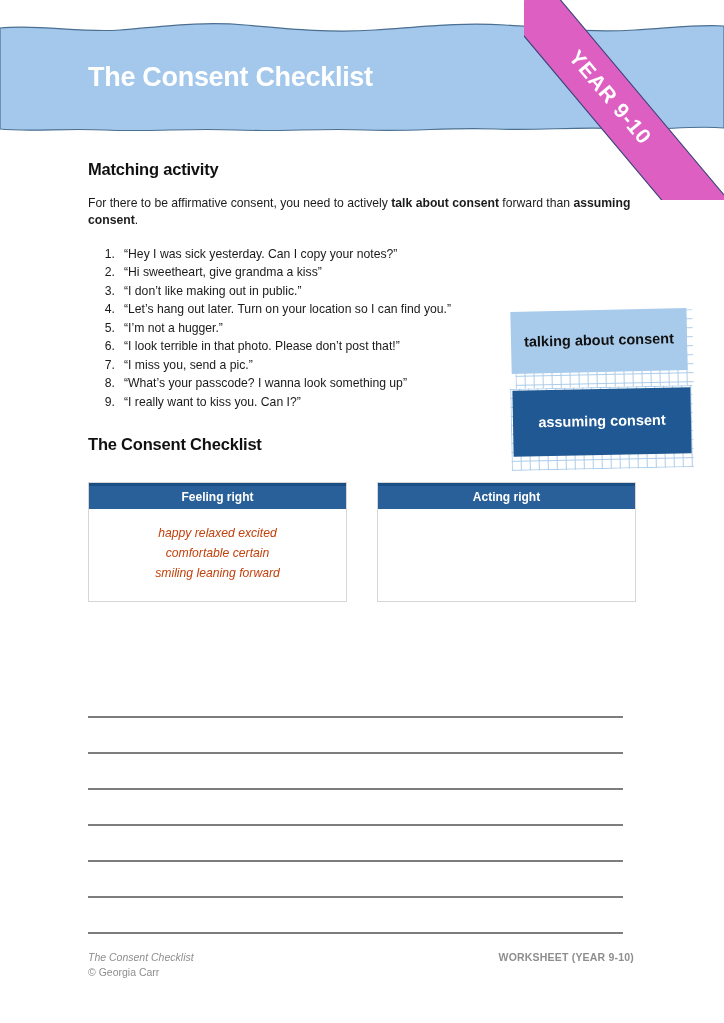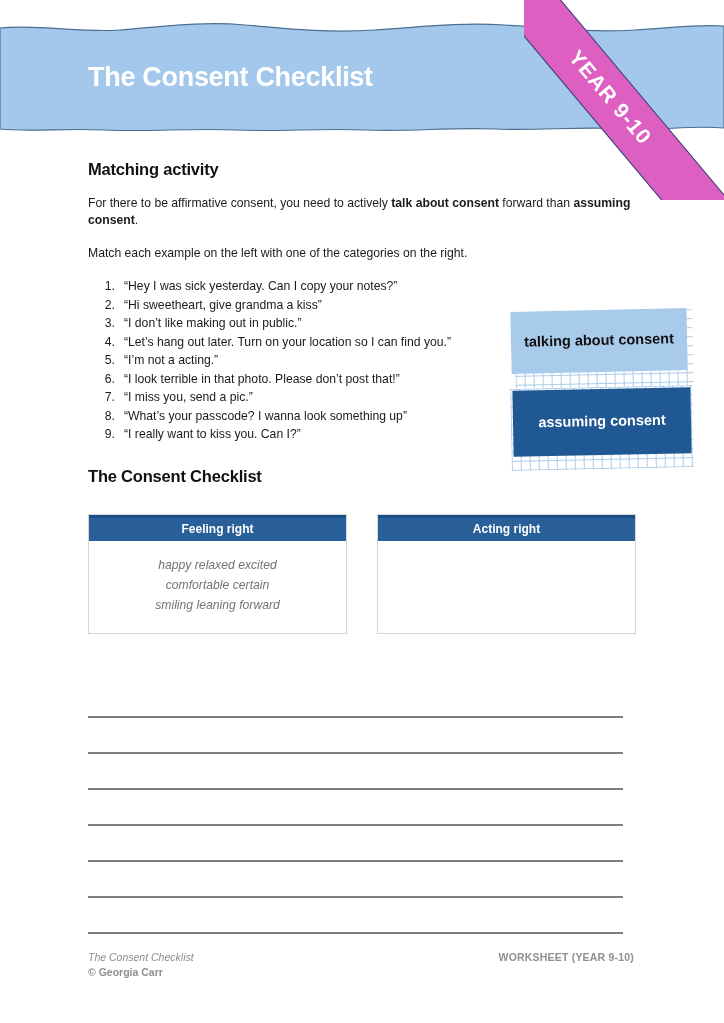--- a/index.html
+++ b/index.html
@@ -197,21 +197,21 @@
     font-weight: bold;
     text-align: center;
     padding: 4px 0 5px 0;
   }
   .word-box-body {
     font-style: italic;
     font-size: 12.2px;
     line-height: 1.65;
     text-align: center;
     padding: 14px 10px 18px 10px;
-    color: #737373;
+    color: #c2410c;
   }
   .word-line { display: block; }
 
   
   .lines {
     position: absolute;
     left: 88px;
     top: 716px;
     width: 535px;
   }
@@ -227,21 +227,21 @@
     left: 88px;
     top: 950px;
     width: 546px;
     display: flex;
     justify-content: space-between;
     align-items: flex-start;
     font-size: 10.5px;
     color: #8e8e8e;
   }
   .footer-left { font-style: italic; line-height: 1.45; }
-  .footer-left .copyline { font-style: normal; font-weight: bold; }
+  .footer-left .copyline { font-style: normal; }
   .footer-right {
     font-weight: bold;
     letter-spacing: 0.2px;
     font-style: normal;
     padding-top: 1px;
   }
 </style>
 </head>
 <body>
 
@@ -261,42 +261,41 @@
     <div class="ribbon-text">YEAR 9-10</div>
   </div>
 </div>
 
 <div class="content">
 
   <h2 class="section-heading">Matching activity</h2>
 
   <p class="body-text"><span>For there to be affirmative consent, you need to actively </span><b>talk about consent</b><span> forward than </span><b>assuming consent</b><span>.</span></p>
 
-  <p class="body-text">Match each example on the left with one of the categories on the right.</p>
 
   <ol class="examples">
     <li>
       <span class="num">1.</span>
       <span class="txt">“Hey I was sick yesterday. Can I copy your notes?”</span>
     </li>
     <li>
       <span class="num">2.</span>
       <span class="txt">“Hi sweetheart, give grandma a kiss”</span>
     </li>
     <li>
       <span class="num">3.</span>
       <span class="txt">“I don’t like making out in public.”</span>
     </li>
     <li>
       <span class="num">4.</span>
       <span class="txt">“Let’s hang out later. Turn on your location so I can find you.”</span>
     </li>
     <li>
       <span class="num">5.</span>
-      <span class="txt">“I’m not a acting.”</span>
+      <span class="txt">“I’m not a hugger.”</span>
     </li>
     <li>
       <span class="num">6.</span>
       <span class="txt">“I look terrible in that photo. Please don’t post that!”</span>
     </li>
     <li>
       <span class="num">7.</span>
       <span class="txt">“I miss you, send a pic.”</span>
     </li>
     <li>

